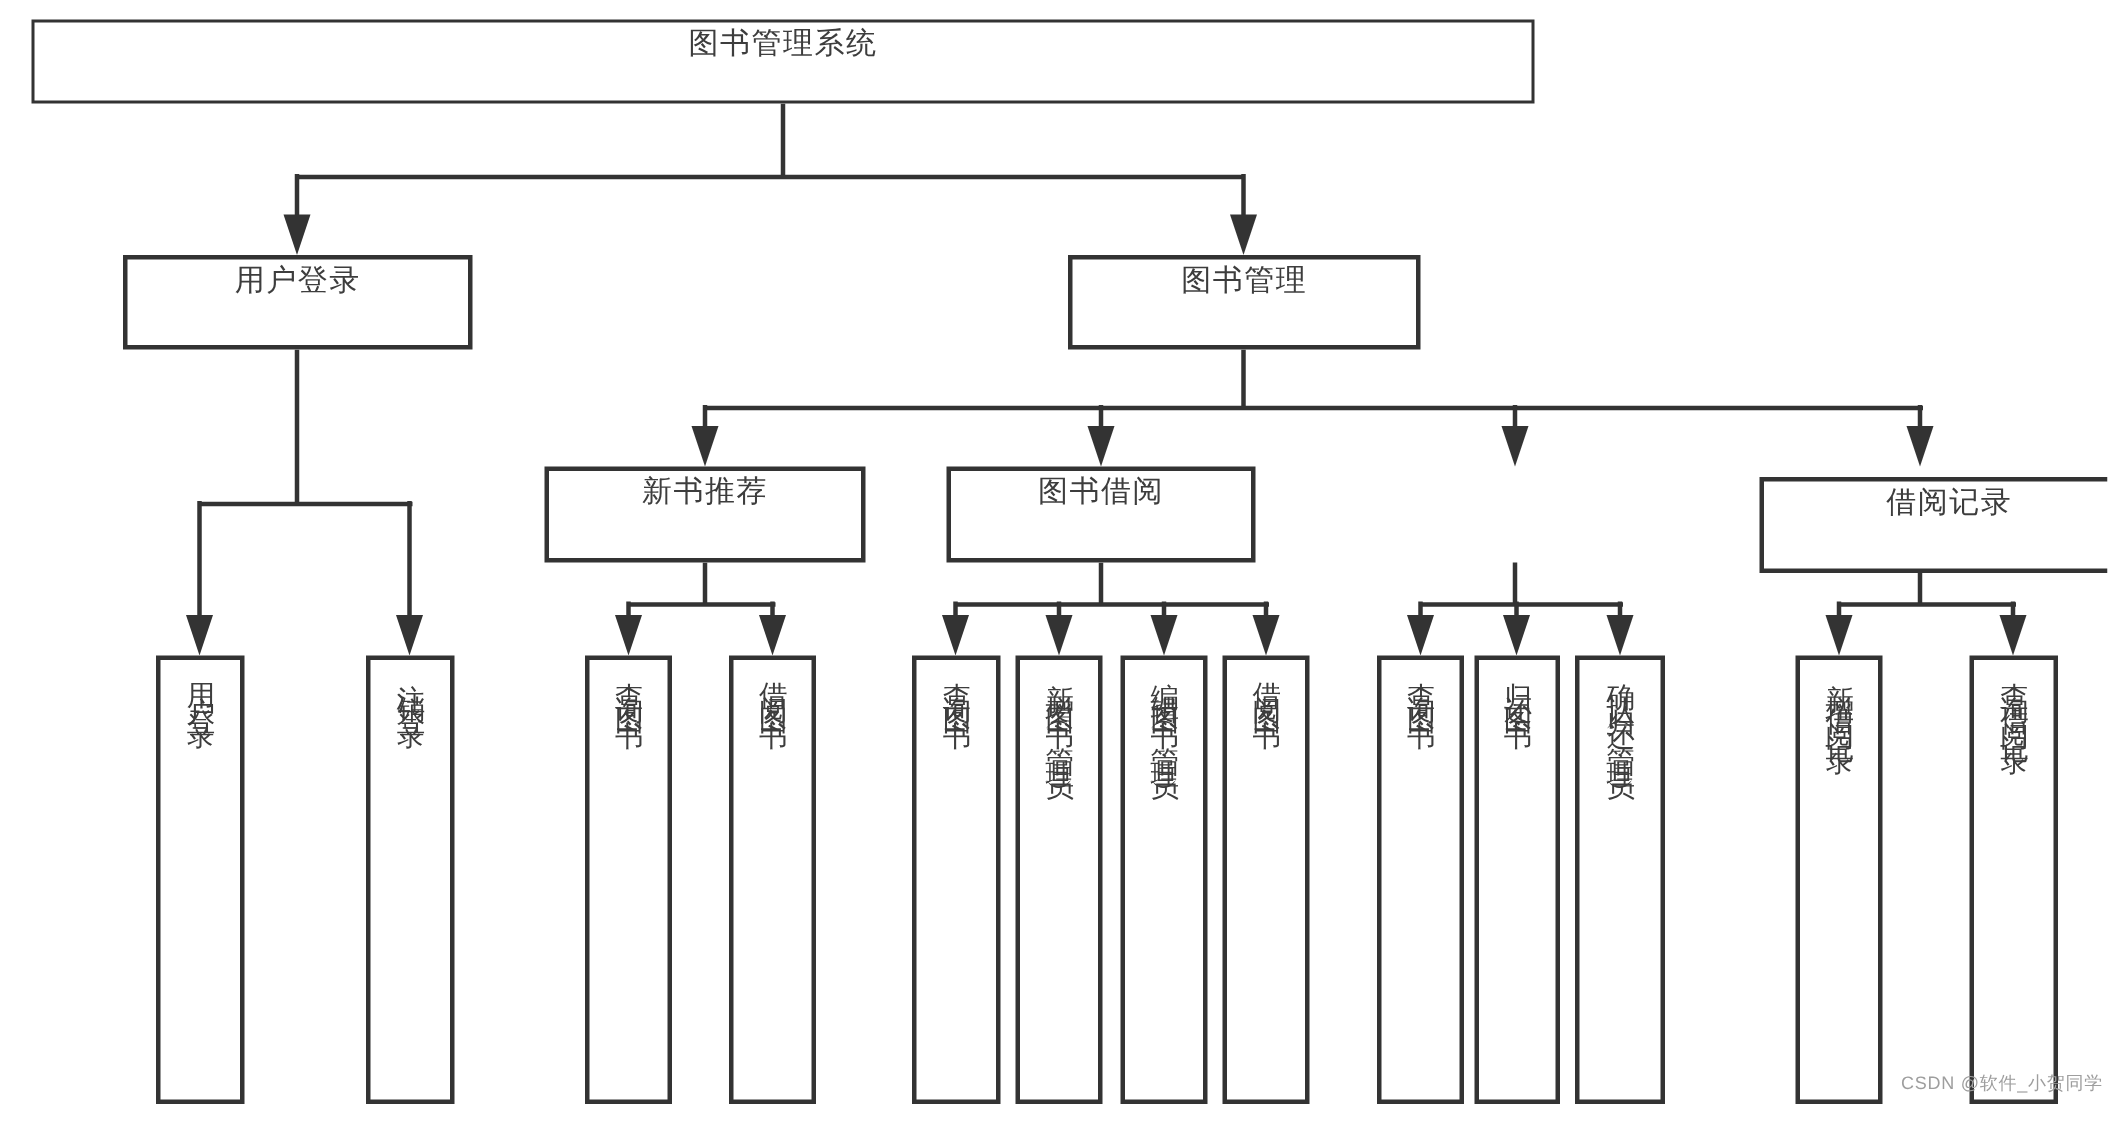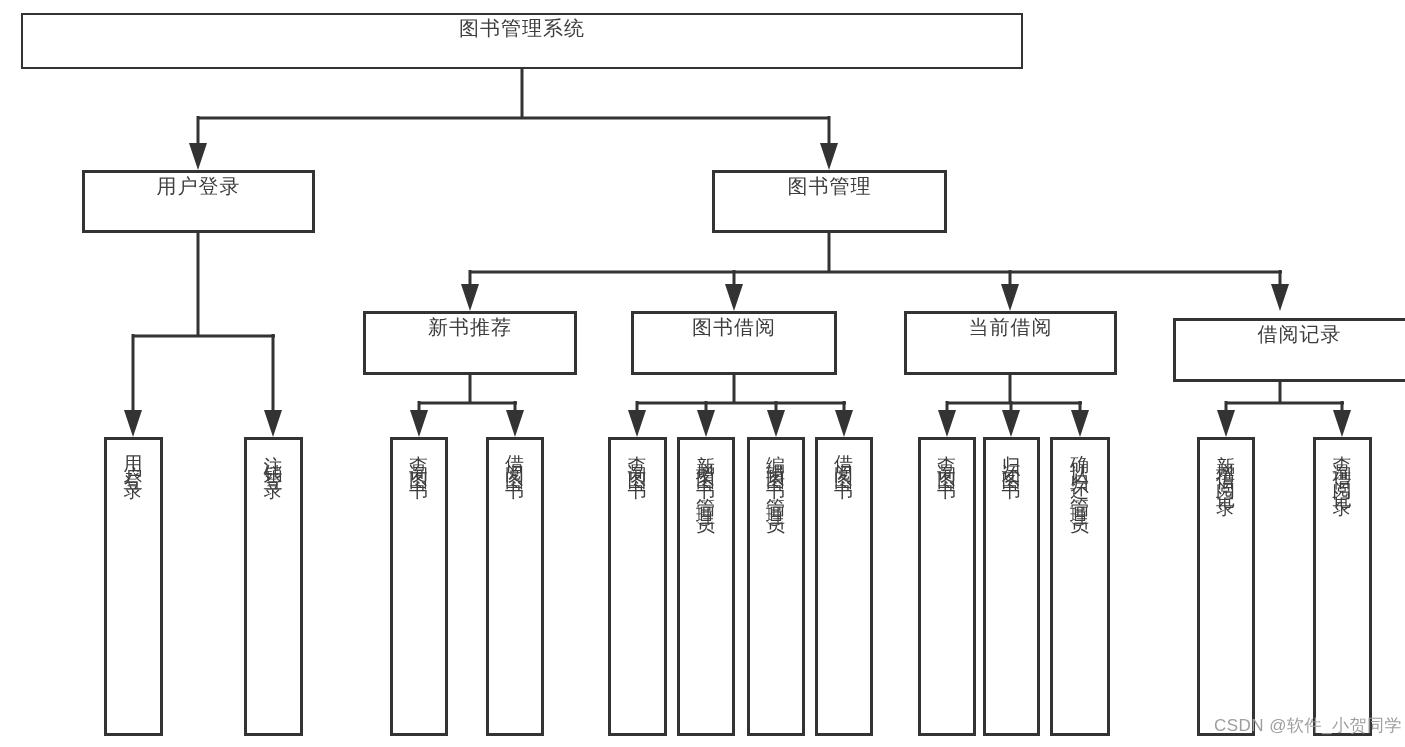--- a/index.html
+++ b/index.html
@@ -34,21 +34,21 @@
   #l-g3c1{left:677px;width:58px;}
   #l-g3c2{left:747px;width:58px;}
   #l-g3c3{left:815px;width:58px;}
   #l-g4c0{left:918px;width:58px;}
   #l-g4c1{left:983px;width:57px;}
   #l-g4c2{left:1050px;width:60px;}
   #l-g5c0{left:1197px;width:58px;}
   #l-g5c1{left:1313px;width:59px;}
   #watermark{
     position:absolute;right:3px;top:714px;z-index:2;
-    color:#9e9e9e;font-size:17px;letter-spacing:0.5px;white-space:nowrap;
+    color:#9e9e9e;font-size:12px;letter-spacing:0.5px;white-space:nowrap;
   }
   line{stroke:#333333;stroke-width:3;}
   polygon{fill:#333333;}
 </style>
 </head>
 <body>
 
 <div id="canvas">
 
   <svg id="wires" width="1405" height="747" viewBox="0 0 1405 747">
@@ -137,23 +137,20 @@
   <div class="node h-node" id="n-new-rec">
     <span>新书推荐</span>
   </div>
 
   <div class="node h-node" id="n-book-mgmt">
     <span>图书管理</span>
   </div>
   <div class="node h-node" id="n-book-borrow">
     <span>图书借阅</span>
   </div>
-  <div class="node h-node" id="n-cur-borrow">
-    <span>当前借阅</span>
-  </div>
   <div class="node h-node" id="n-borrow-rec">
     <span>借阅记录</span>
   </div>
 
   <div class="node v-node leaf" id="l-g1c0">
     <span>用户登录</span>
   </div>
   <div class="node v-node leaf" id="l-g1c1">
     <span>注销登录</span>
   </div>

